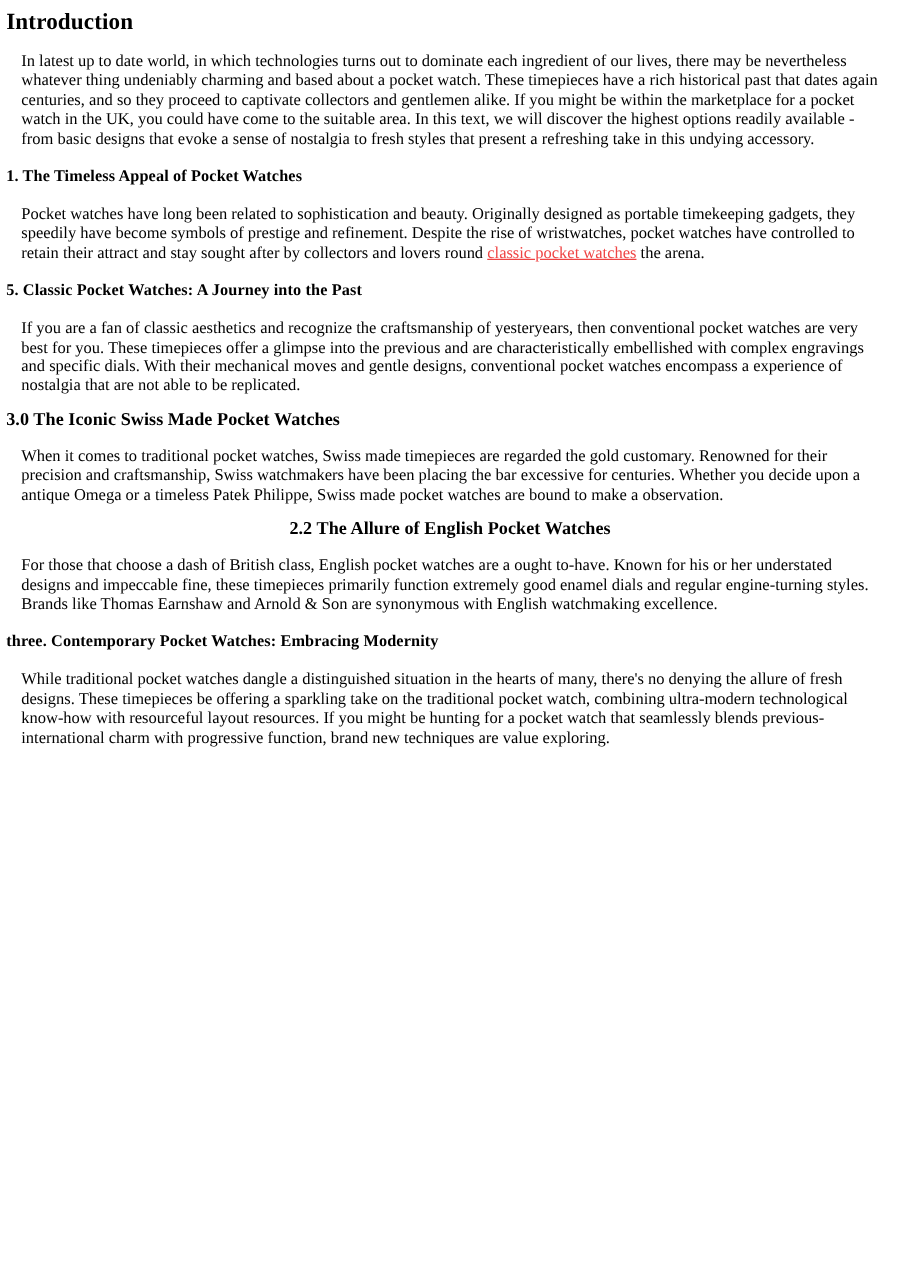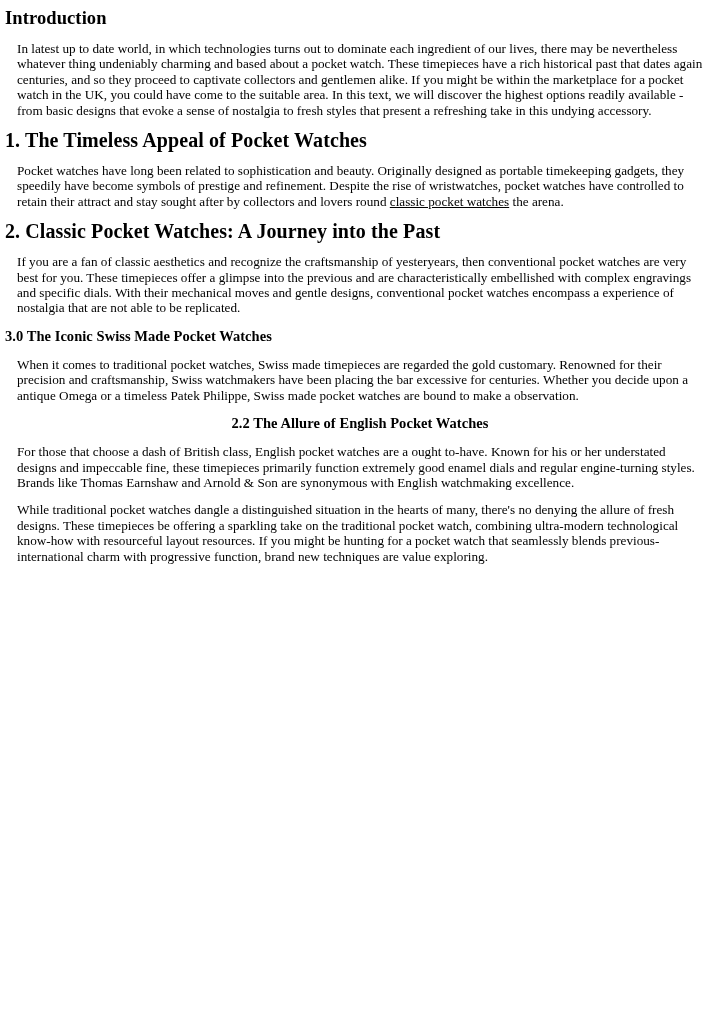--- a/index.html
+++ b/index.html
@@ -28,21 +28,21 @@
 
   h1.doc-h1 {
     font-size: 18.5px;
     line-height: 21px;
     font-weight: bold;
     margin: 0 0 0 0;
     padding: 0;
     letter-spacing: 0.1px;
   }
   h2.doc-h2 {
-    font-size: 20px;
+    font-size: 13px;
     line-height: 21px;
     font-weight: bold;
     margin: 0;
     padding: 0;
     letter-spacing: 0.1px;
   }
   h3.doc-h3 {
     font-size: 14.5px;
     line-height: 17px;
     font-weight: bold;
@@ -68,47 +68,48 @@
   .blk-h2-2        { margin-top: 25px; }
   .blk-p-2         { margin-top: 25px; }
   .blk-h3-21       { margin-top: 26px; }
   .blk-p-21        { margin-top: 23px; }
   .blk-h3-22       { margin-top: 27px; text-align: center; }
   .blk-p-22        { margin-top: 24px; }
   .blk-h2-3        { margin-top: 27px; }
   .blk-p-3         { margin-top: 24px; }
 
   a.doc-link {
-    color: #000000;
+    color: #ef4444;
     text-decoration: underline;
   }
 </style>
 </head>
 <body>
 
 <div class="page">
   <div class="article">
 
     <h1 class="doc-h1 blk-intro-title">Introduction</h1>
 
     <p class="doc-p blk-intro-body">In latest up to date world, in which technologies turns out to dominate each ingredient of our lives, there may be nevertheless whatever thing undeniably charming and based about a pocket watch. These timepieces have a rich historical past that dates again centuries, and so they proceed to captivate collectors and gentlemen alike. If you might be within the marketplace for a pocket watch in the UK, you could have come to the suitable area. In this text, we will discover the highest options readily available - from basic designs that evoke a sense of nostalgia to fresh styles that present a refreshing take in this undying accessory.</p>
 
     <h2 class="doc-h2 blk-h2-1">1. The Timeless Appeal of Pocket Watches</h2>
 
     <p class="doc-p blk-p-1"><span>Pocket watches have long been related to sophistication and beauty. Originally designed as portable timekeeping gadgets, they speedily have become symbols of prestige and refinement. Despite the rise of wristwatches, pocket watches have controlled to retain their attract and stay sought after by collectors and lovers round </span><a class="doc-link" href="#">classic pocket watches</a><span> the arena.</span></p>
 
-    <h2 class="doc-h2 blk-h2-2">2. Classic Pocket Watches: A Journey into the Past</h2>
+    <h2 class="doc-h2 blk-h2-2">5. Classic Pocket Watches: A Journey into the Past</h2>
 
     <p class="doc-p blk-p-2">If you are a fan of classic aesthetics and recognize the craftsmanship of yesteryears, then conventional pocket watches are very best for you. These timepieces offer a glimpse into the previous and are characteristically embellished with complex engravings and specific dials. With their mechanical moves and gentle designs, conventional pocket watches encompass a experience of nostalgia that are not able to be replicated.</p>
 
     <h3 class="doc-h3 blk-h3-21">3.0 The Iconic Swiss Made Pocket Watches</h3>
 
     <p class="doc-p blk-p-21">When it comes to traditional pocket watches, Swiss made timepieces are regarded the gold customary. Renowned for their precision and craftsmanship, Swiss watchmakers have been placing the bar excessive for centuries. Whether you decide upon a antique Omega or a timeless Patek Philippe, Swiss made pocket watches are bound to make a observation.</p>
 
     <h3 class="doc-h3 blk-h3-22">2.2 The Allure of English Pocket Watches</h3>
 
     <p class="doc-p blk-p-22">For those that choose a dash of British class, English pocket watches are a ought to-have. Known for his or her understated designs and impeccable fine, these timepieces primarily function extremely good enamel dials and regular engine-turning styles. Brands like Thomas Earnshaw and Arnold &amp; Son are synonymous with English watchmaking excellence.</p>
 
+    <h2 class="doc-h2 blk-h2-3">three. Contemporary Pocket Watches: Embracing Modernity</h2>
 
     <p class="doc-p blk-p-3">While traditional pocket watches dangle a distinguished situation in the hearts of many, there's no denying the allure of fresh designs. These timepieces be offering a sparkling take on the traditional pocket watch, combining ultra-modern technological know-how with resourceful layout resources. If you might be hunting for a pocket watch that seamlessly blends previous-international charm with progressive function, brand new techniques are value exploring.</p>
 
   </div>
 </div>
 
 </body></html>

